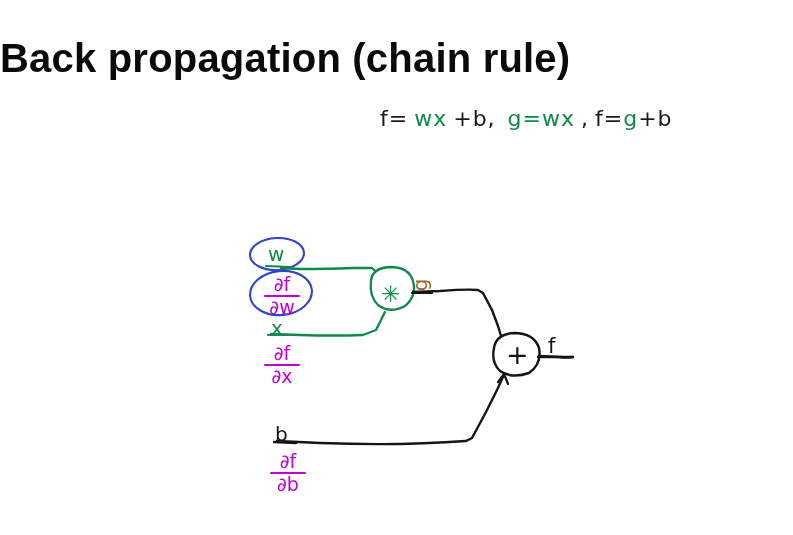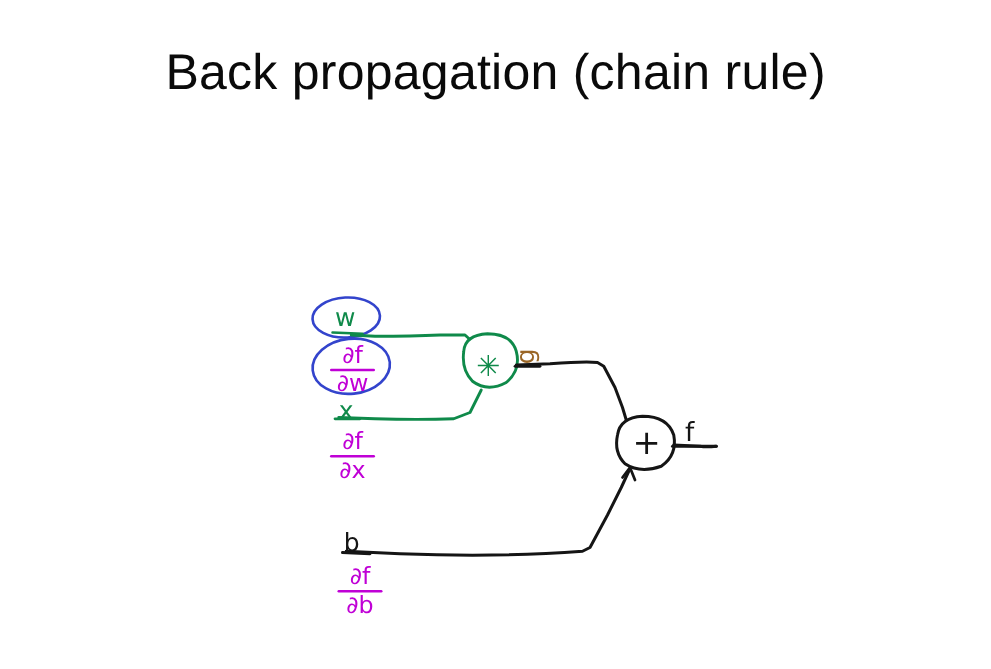--- a/index.html
+++ b/index.html
@@ -15,24 +15,23 @@
     width: 793px;
     height: 535px;
     background: #ffffff;
     overflow: hidden;
   }
   #slide-title {
     position: absolute;
     left: 0;
     top: 36px;
     width: 793px;
-    text-align: center;
     font-family: "Liberation Sans", sans-serif;
     font-size: 40px;
-    font-weight: 400;
+    font-weight: 700;
     color: #0a0a0a;
     letter-spacing: 0.2px;
     white-space: nowrap;
   }
   #equation-line {
     position: absolute;
     left: 380px;
     top: 106px;
     font-family: "DejaVu Sans", sans-serif;
     font-size: 22px;
@@ -115,20 +114,23 @@
     font-size: 20px;
   }
 </style>
 </head>
 <body>
 
 <div id="slide">
 
   <div id="slide-title">Back propagation (chain rule)</div>
 
+  <div id="equation-line">
+    <span class="blk">f=</span><span class="sp"></span><span class="grn">wx</span><span class="sp"></span><span class="blk">+b,</span><span class="sp"></span><span class="sp"></span><span class="grn">g=wx</span><span class="sp"></span><span class="blk">,</span><span class="sp"></span><span class="blk">f=</span><span class="grn">g</span><span class="blk">+b</span>
+  </div>
 
   <svg id="diagram" viewBox="0 0 793 535">
 
     <ellipse cx="277" cy="254" rx="27" ry="16" fill="none" stroke="#3344cc" stroke-width="2.1" transform="rotate(-3 277 254)"></ellipse>
 
     <ellipse cx="281" cy="293" rx="31" ry="22" fill="none" stroke="#3344cc" stroke-width="2.1" transform="rotate(-6 281 293)"></ellipse>
 
     <path d="M 281 268 L 300 269 Q 330 269 352 268 L 372 268 L 383 278" fill="none" stroke="#0f8a4a" stroke-width="2.3" stroke-linecap="round" stroke-linejoin="round"></path>
 
     <path d="M 271 334 L 300 335 Q 335 336 363 335 L 376 330 L 385 312" fill="none" stroke="#0f8a4a" stroke-width="2.3" stroke-linecap="round" stroke-linejoin="round"></path>

